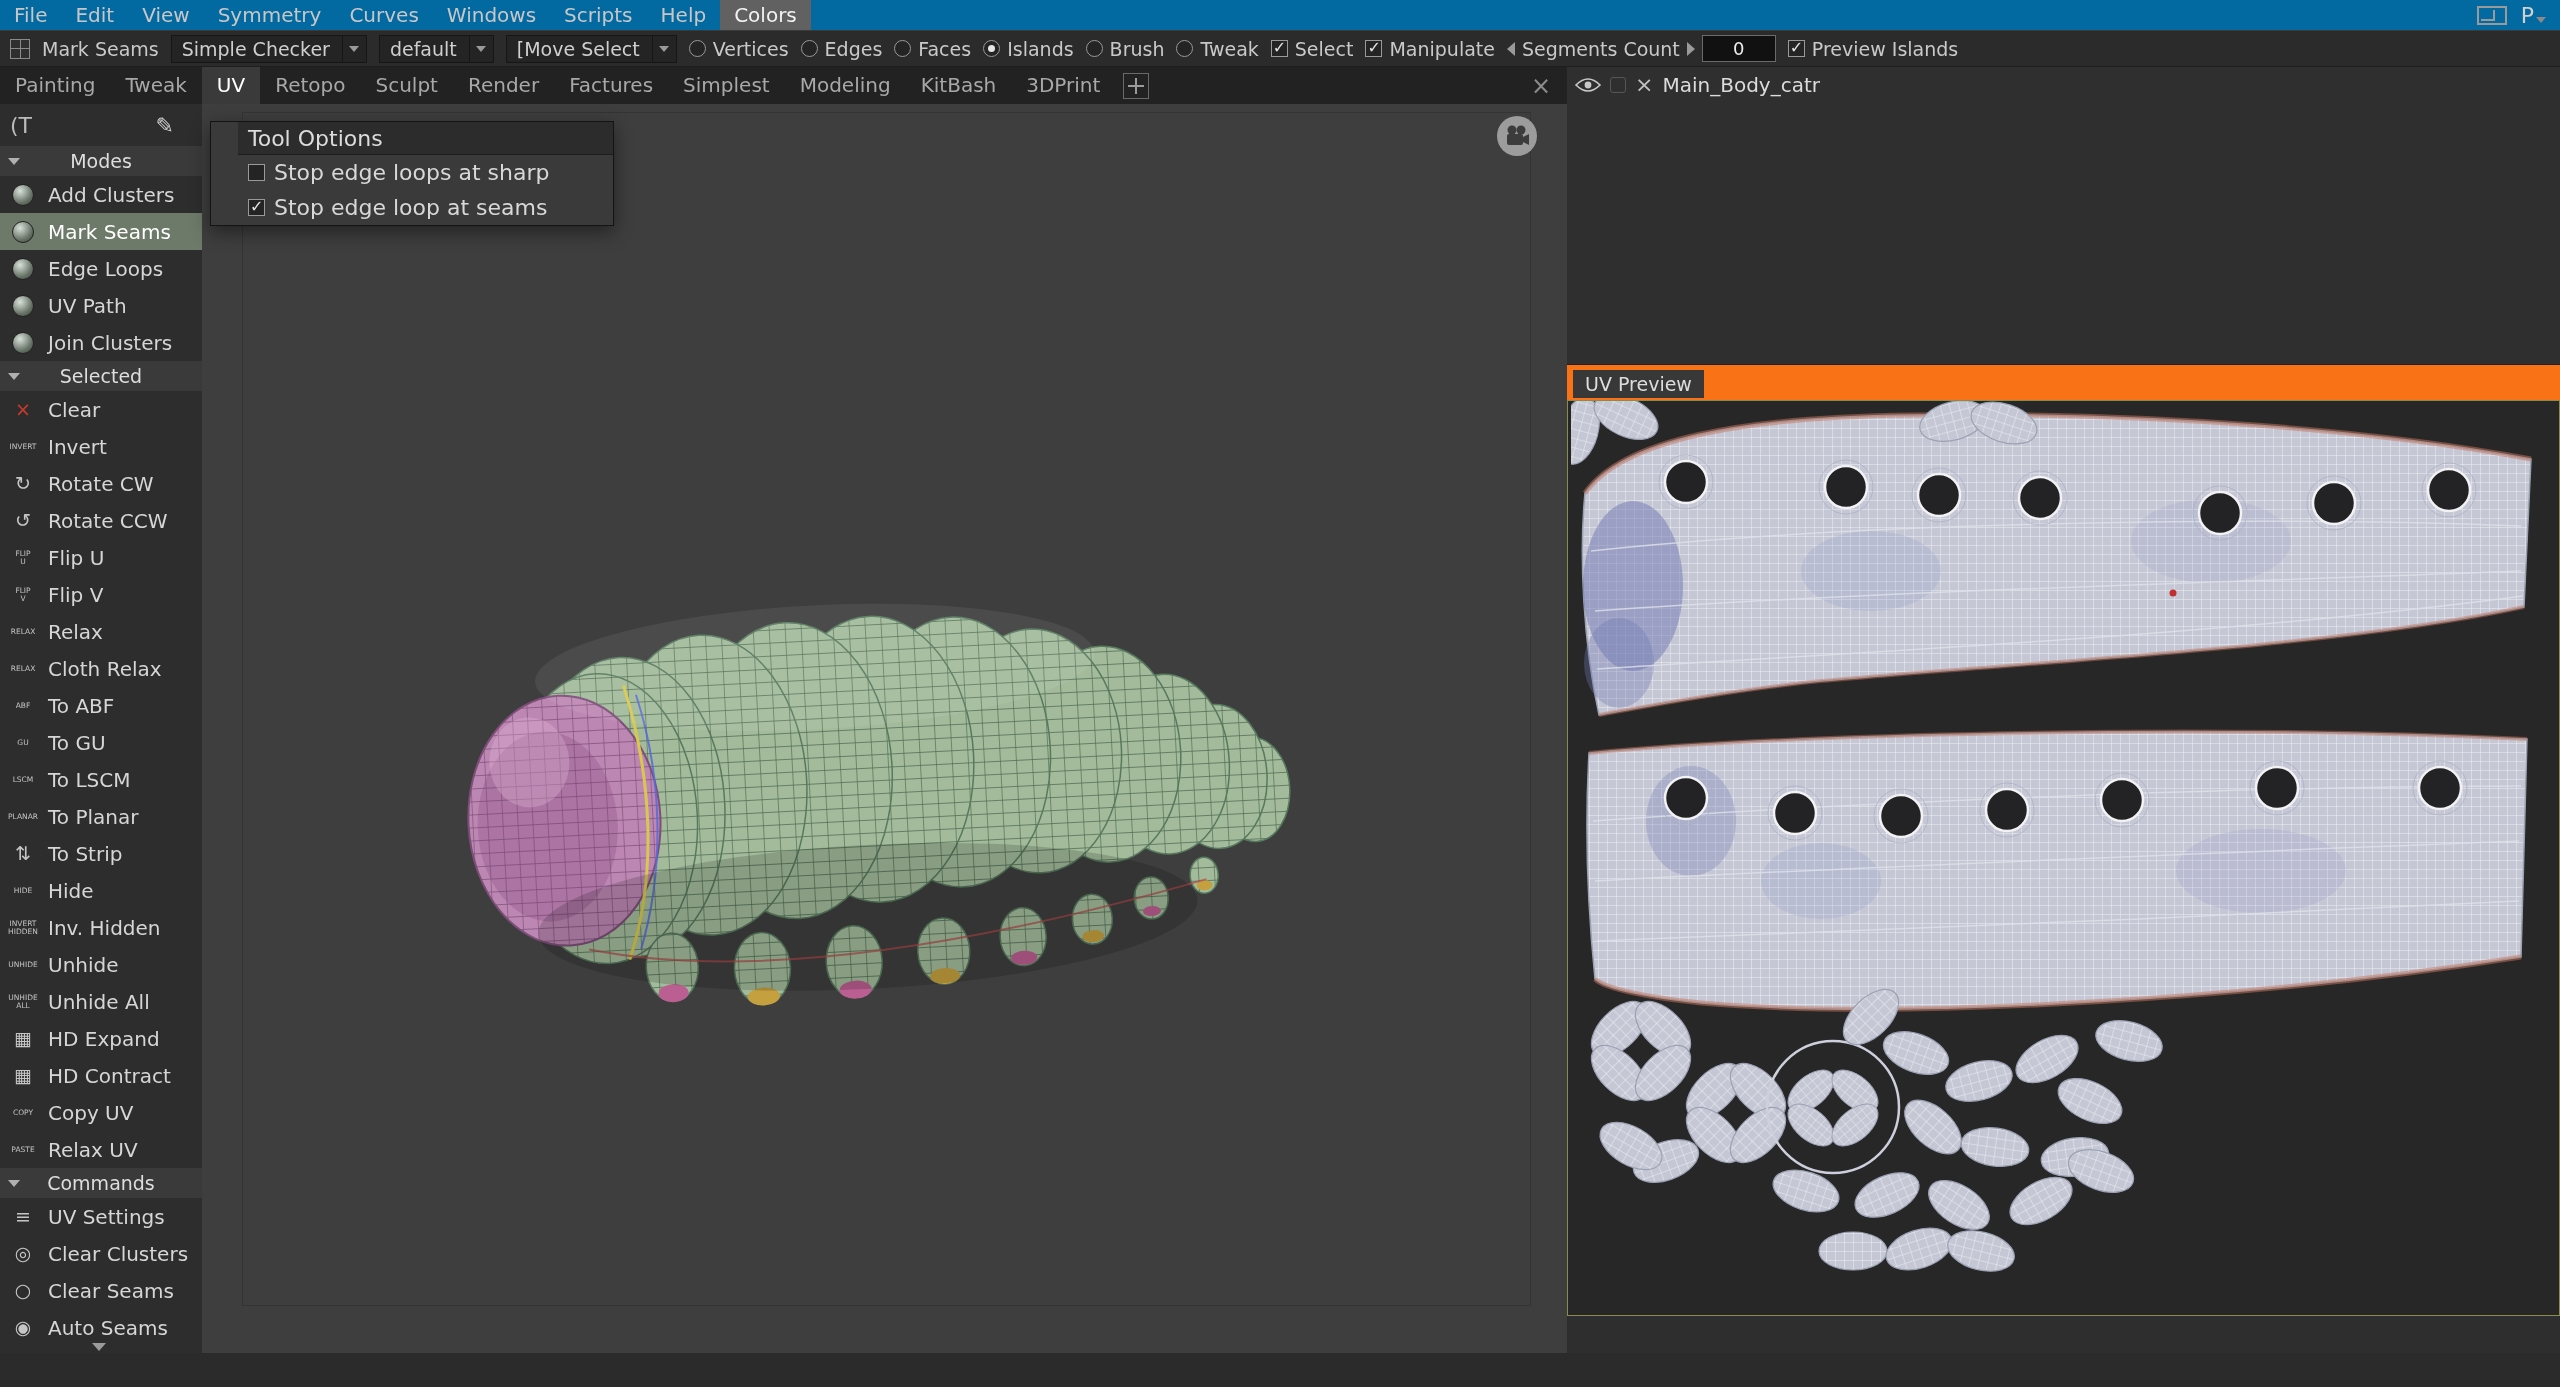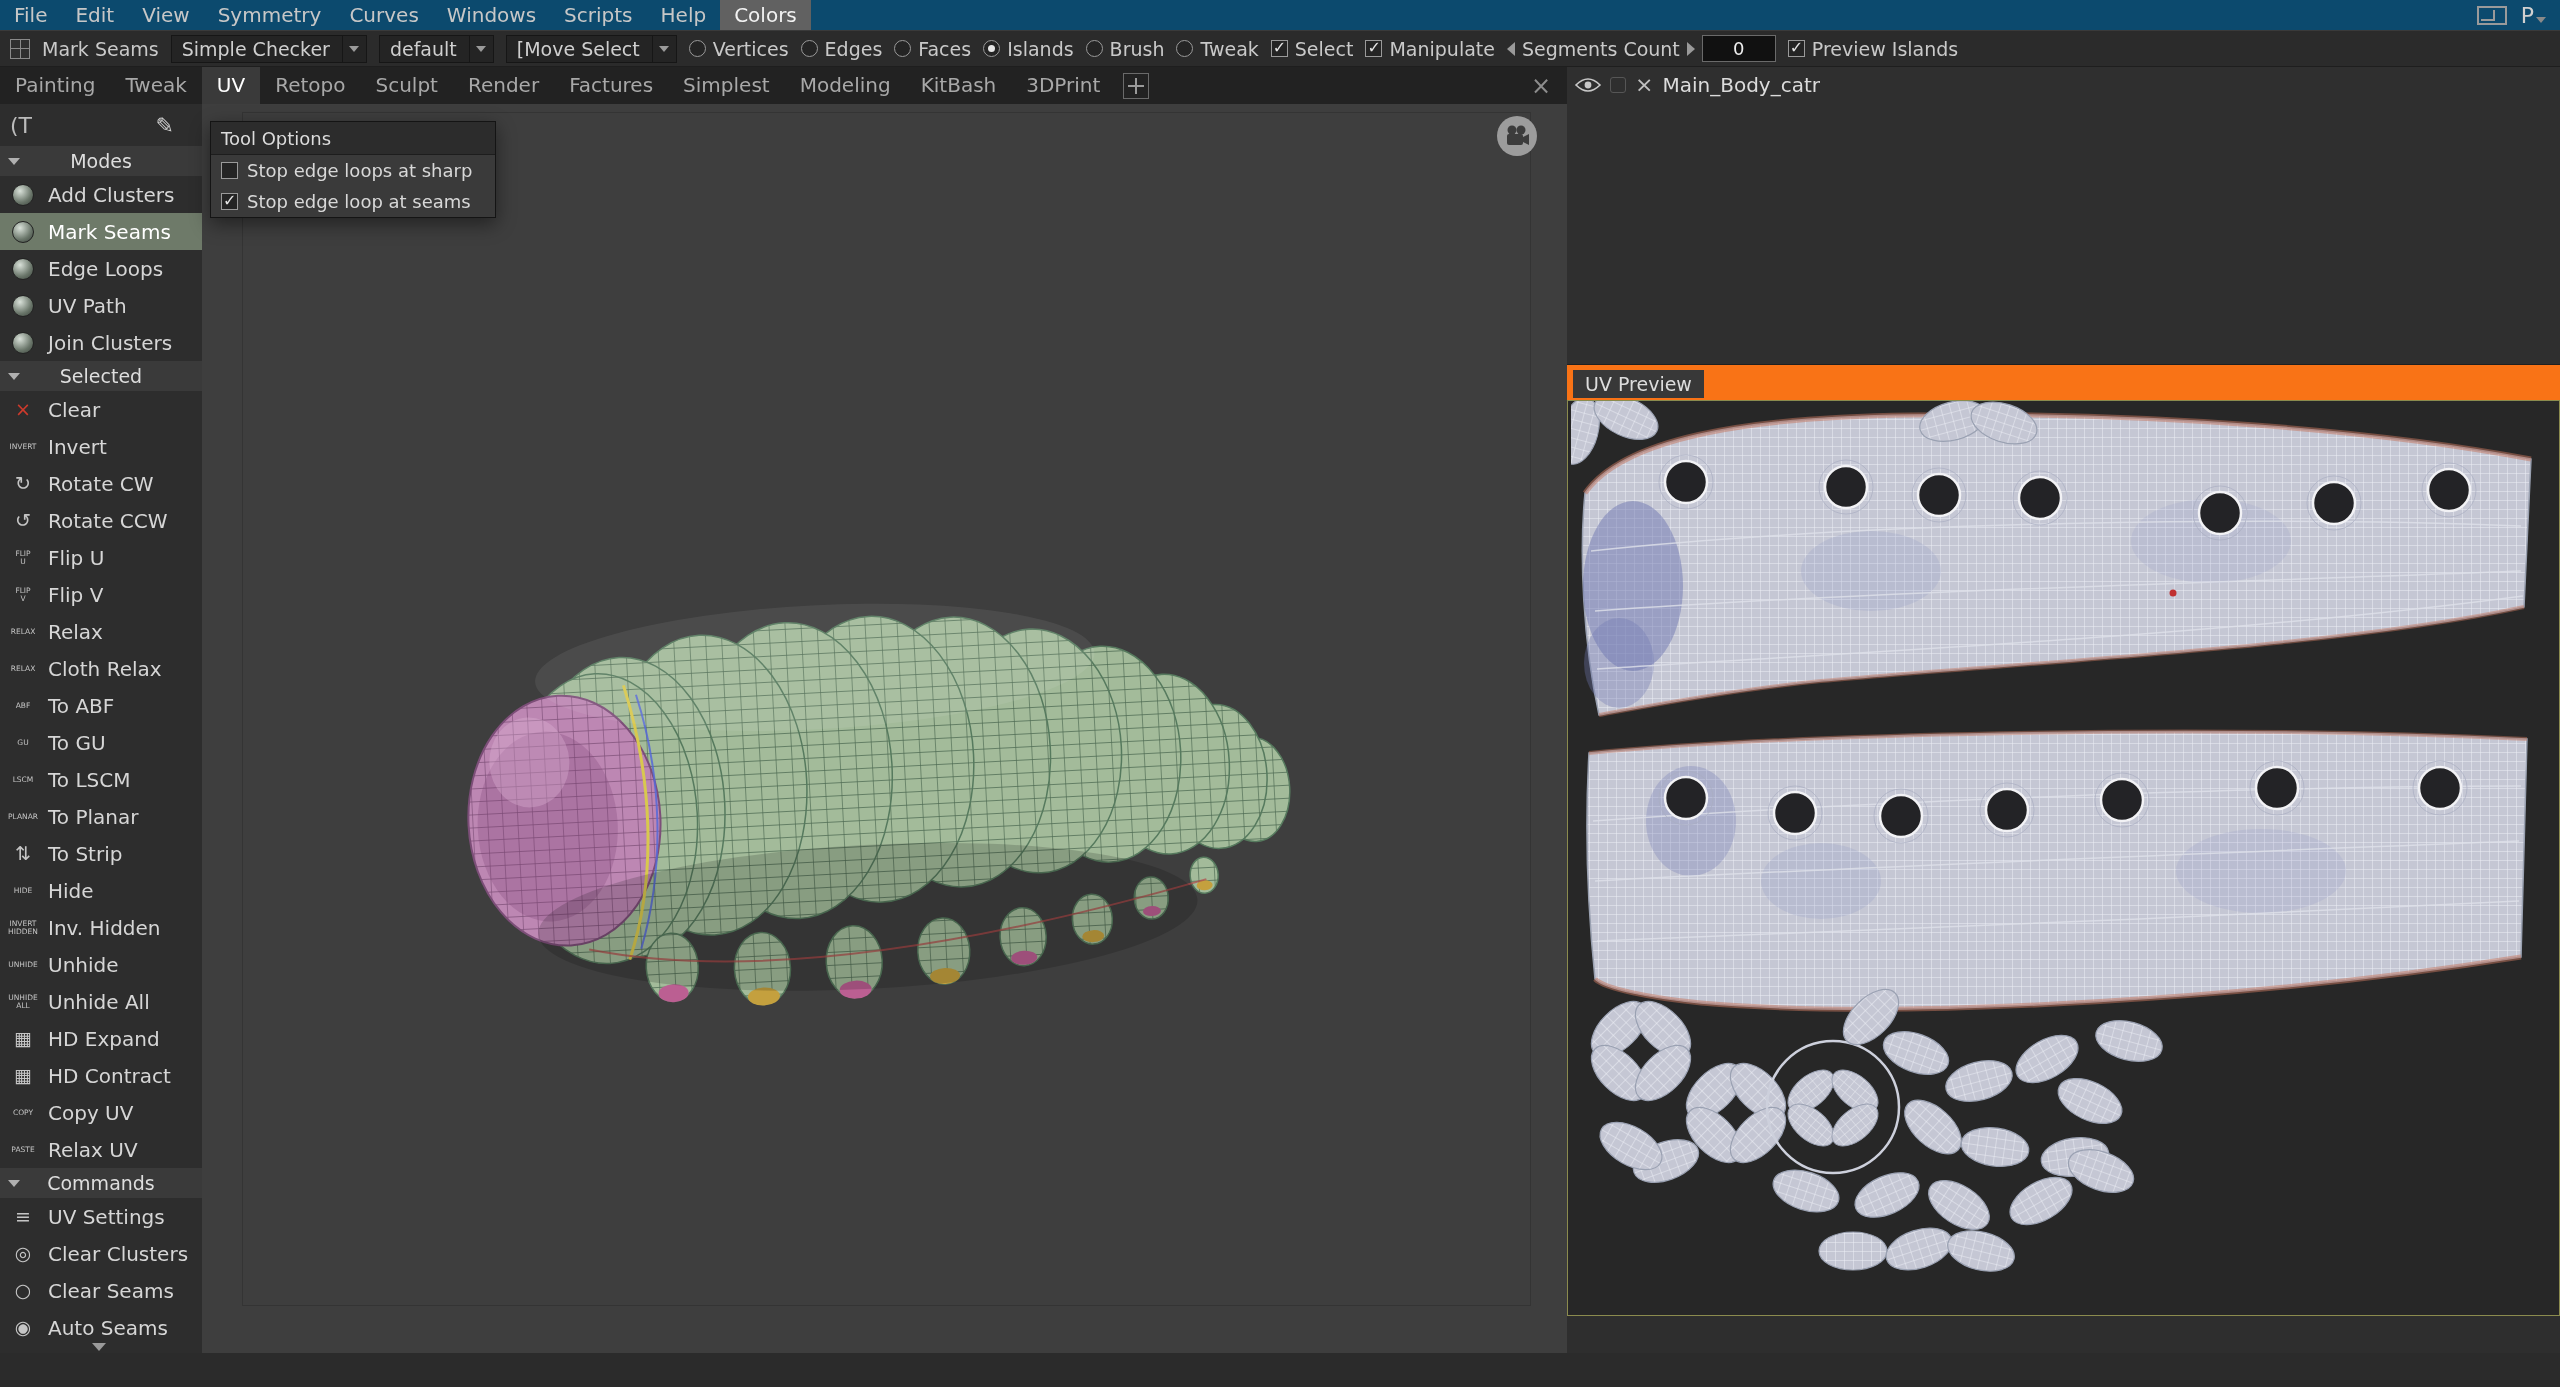--- a/index.html
+++ b/index.html
@@ -1,21 +1,21 @@
 <!DOCTYPE html>
 <html><head>
 <meta charset="utf-8">
 <style>
   * { margin:0; padding:0; box-sizing:border-box; }
   html,body { width:2560px; height:1387px; background:#2b2b2b; overflow:hidden;
               font-family:"DejaVu Sans","Liberation Sans",sans-serif; }
   #app { position:relative; width:2560px; height:1387px; color:#c9c9c9; font-size:20px; }
 
   
-  .menubar { position:absolute; left:0; top:0; width:2560px; height:30px; background:#0c4a6e;
+  .menubar { position:absolute; left:0; top:0; width:2560px; height:30px; background:#0369a1;
              display:flex; align-items:center; }
   .mi { padding:3px 14px; color:#c7c7c7; cursor:default; }
   .mi.on { background:#616161; color:#f2f2f2; }
   .menubar-right { margin-left:auto; display:flex; align-items:center; gap:14px; padding-right:14px; }
   .screen-icon { width:30px; height:19px; border:2px solid #9a9a9a; position:relative; }
   .screen-icon::after { content:""; position:absolute; left:2px; top:2px; width:12px; height:9px; border-right:2px solid #9a9a9a; border-bottom:2px solid #9a9a9a; }
   .p-logo { color:#d0d0d0; font-size:22px; }
   .p-logo::after { content:""; display:inline-block; margin-left:2px; border-left:5px solid transparent; border-right:5px solid transparent; border-top:6px solid #8a8a8a; }
 
   
@@ -61,22 +61,22 @@
   .ticon { width:34px; min-width:34px; text-align:center; font-size:7.5px; line-height:8px; color:#c5c5c5; word-spacing:34px; }
   .ticon.g { font-size:19px; line-height:19px; word-spacing:normal; }
   .sphere { width:22px; height:22px; min-width:22px; margin:0 6px; border-radius:50%;
             background:radial-gradient(circle at 35% 30%, #d9e1d9, #6a766a 60%, #39413a); border:1px solid #222; }
   .silabel { white-space:nowrap; }
   .sb-caret-down { position:absolute; left:92px; bottom:2px; border-left:7px solid transparent; border-right:7px solid transparent; border-top:8px solid #9a9a9a; }
 
   
   .viewport { position:absolute; left:202px; top:104px; width:1365px; height:1249px; background:#3e3e3e; }
   .vframe { position:absolute; left:40px; top:8px; right:36px; bottom:47px; border:1px solid #343434; }
-  .tool-options { position:absolute; left:8px; top:17px; width:286px; background:#3a3a3a;
-                  border:1px solid #141414; box-shadow:0 6px 18px rgba(0,0,0,.45); font-size:18px; }
+  .tool-options { position:absolute; left:8px; top:17px; width:404px; background:#3a3a3a;
+                  border:1px solid #141414; box-shadow:0 6px 18px rgba(0,0,0,.45); font-size:22px;padding-left:27px; }
   .to-header { height:33px; background:#2c2c2c; border-bottom:1px solid #1d1d1d; display:flex; align-items:center; padding-left:10px; color:#dcdcdc; }
   .to-row { display:flex; align-items:center; gap:9px; padding:5px 10px; color:#d8d8d8; }
   .cam-btn { position:absolute; right:30px; top:12px; width:40px; height:40px; border-radius:50%; background:#9c9c9c;
              display:flex; align-items:center; justify-content:center; }
 
   
   .rpanel { position:absolute; left:1567px; top:67px; width:993px; height:1286px; background:#2e2e2e; }
   .rp-tabs { height:37px; background:#222; display:flex; align-items:center; }
   .rp-tab { padding:0 16px; line-height:37px; color:#9a9a9a; white-space:nowrap; }
   .rp-tab.on { background:#2f2f2f; color:#fff; }

